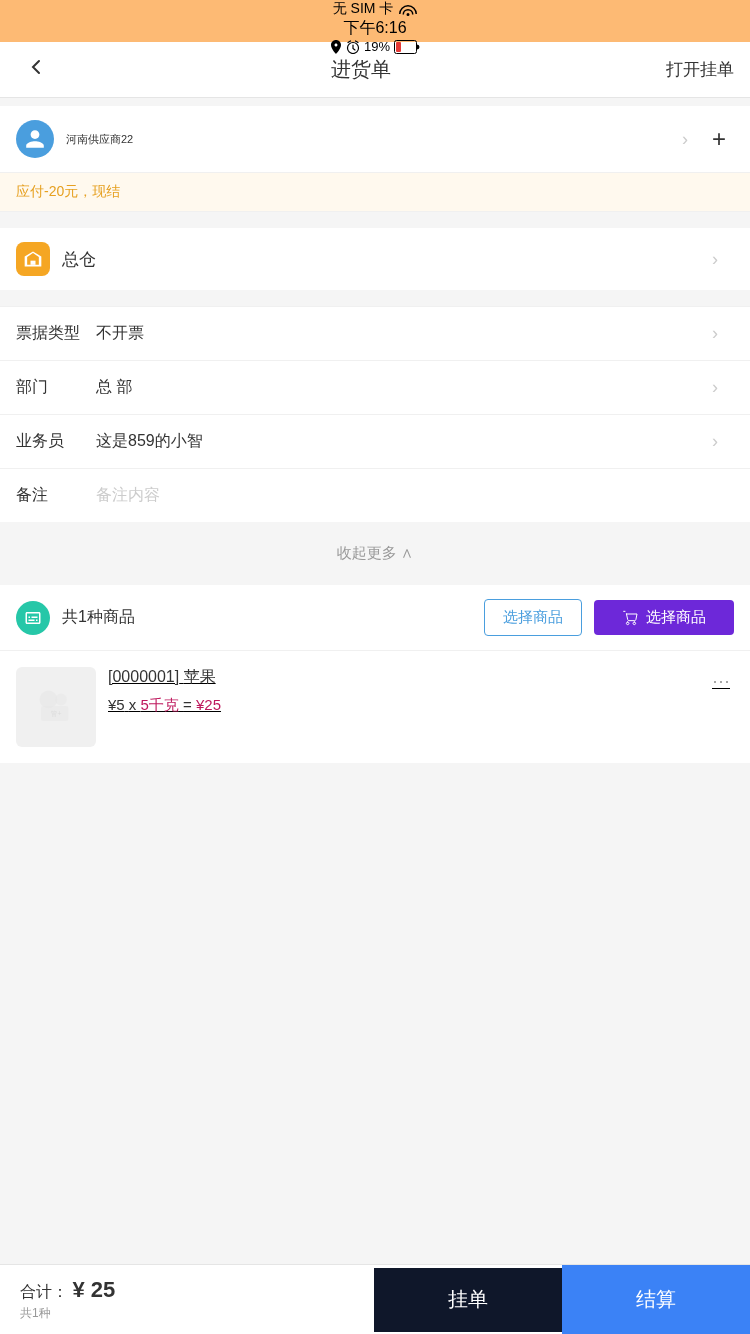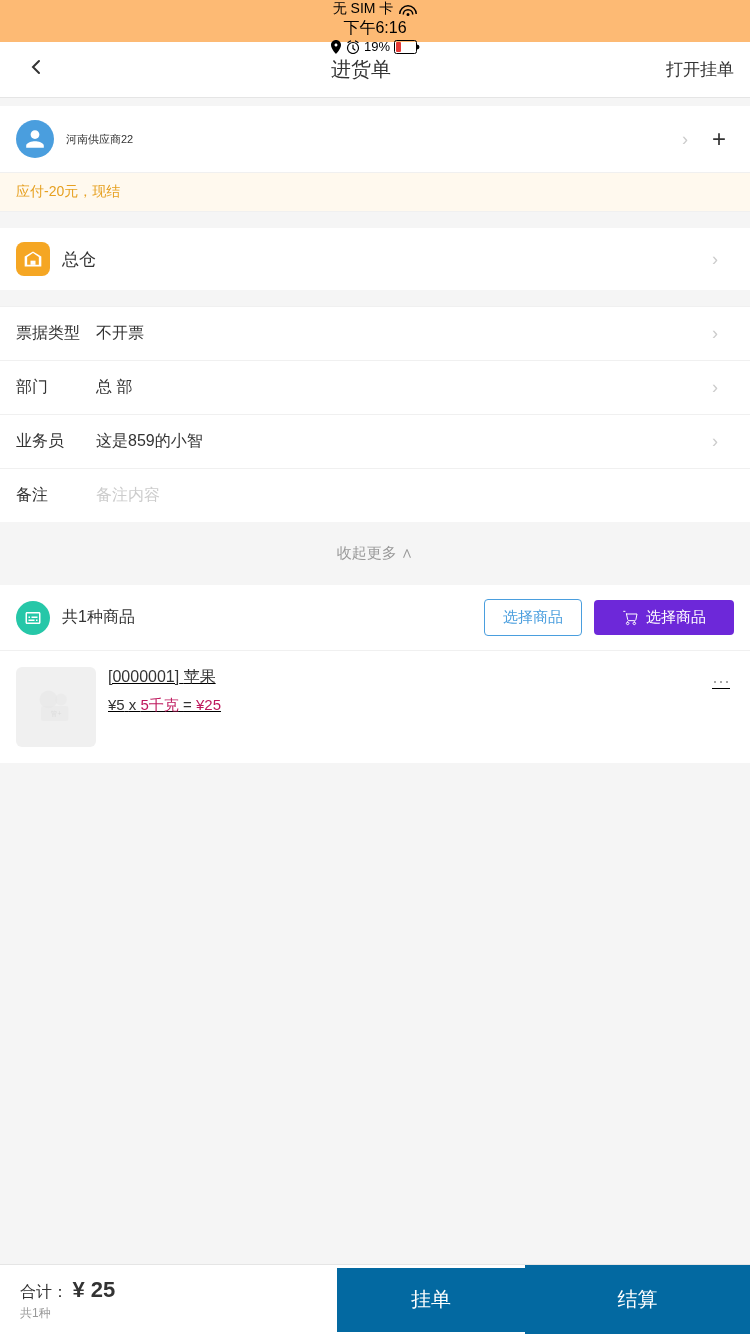--- a/index.html
+++ b/index.html
@@ -299,33 +299,33 @@
       color: #333;
     }
     .total-count {
       font-size: 12px;
       color: #999;
       margin-top: 2px;
     }
     .btn-hold {
       width: 188px;
       height: 64px;
-      background: #0369a1;
+      background: #0f172a;
       color: #fff;
       font-size: 20px;
       border: none;
       cursor: pointer;
       display: flex;
       align-items: center;
       justify-content: center;
     }
     .btn-settle {
-      width: 225px;
+      width: 188px;
       height: 70px;
-      background: #0369a1;
+      background: #3b82f6;
       color: #fff;
       font-size: 20px;
       border: none;
       cursor: pointer;
       display: flex;
       align-items: center;
       justify-content: center;
     }
 
     .divider {

